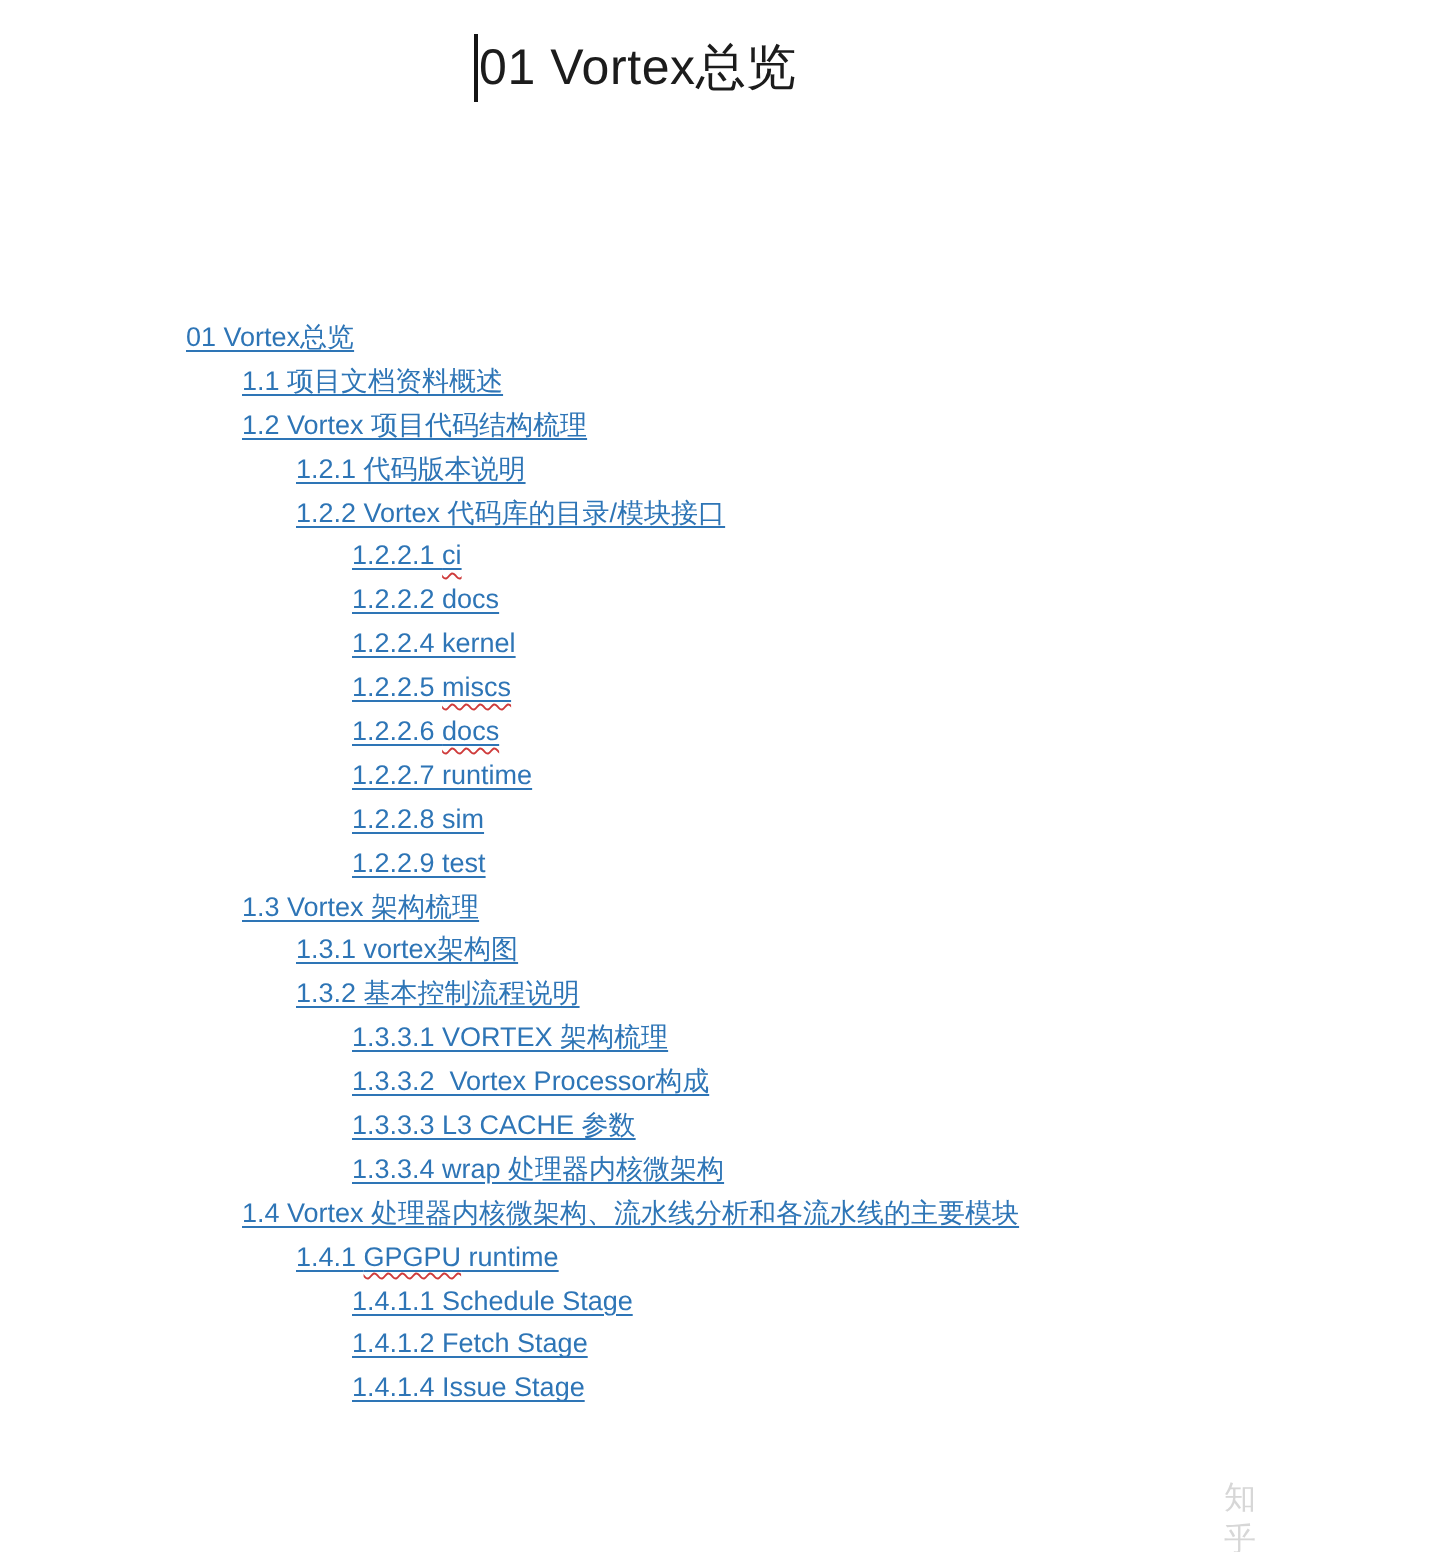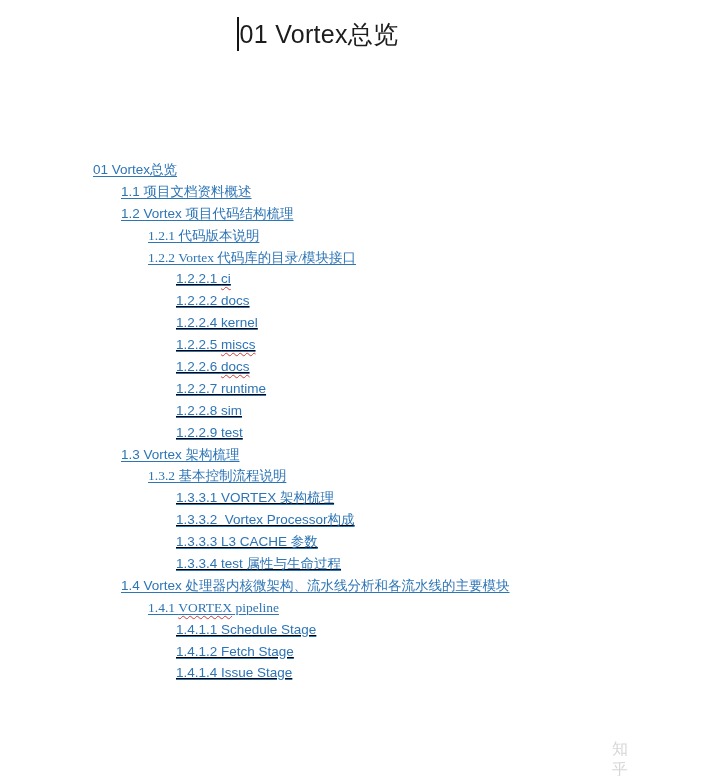--- a/index.html
+++ b/index.html
@@ -46,22 +46,22 @@
     left: 93px;
     top: 158px;
   }
   .toc-row {
     height: 21.9px;
     line-height: 21.9px;
     white-space: pre;
   }
   .toc-row.lvl1 { padding-left: 0; }
   .toc-row.lvl2 { padding-left: 28px; }
-  .toc-row.lvl3 { padding-left: 55px; font-family: Liberation Serif, serif; }
-  .toc-row.lvl4 { padding-left: 83px; text-decoration: underline; }
+  .toc-row.lvl3 { padding-left: 55px; }
+  .toc-row.lvl4 { padding-left: 83px; }
   .toc a {
     color: var(--link_blue, #2e75b6);
     font-size: 13.5px;
     text-decoration: underline;
     text-decoration-thickness: 1px;
     text-underline-offset: 2px;
     white-space: pre;
     cursor: pointer;
   }
   .mis {
@@ -98,27 +98,28 @@
       <div class="toc-row lvl3"><a href="#"><span>1.2.2 Vortex 代码库的目录/模块接口</span></a></div>
       <div class="toc-row lvl4"><a href="#"><span>1.2.2.1 </span><span class="mis">ci</span></a></div>
       <div class="toc-row lvl4"><a href="#"><span>1.2.2.2 docs</span></a></div>
       <div class="toc-row lvl4"><a href="#"><span>1.2.2.4 kernel</span></a></div>
       <div class="toc-row lvl4"><a href="#"><span>1.2.2.5 </span><span class="mis">miscs</span></a></div>
       <div class="toc-row lvl4"><a href="#"><span>1.2.2.6 </span><span class="mis">docs</span></a></div>
       <div class="toc-row lvl4"><a href="#"><span>1.2.2.7 runtime</span></a></div>
       <div class="toc-row lvl4"><a href="#"><span>1.2.2.8 sim</span></a></div>
       <div class="toc-row lvl4"><a href="#"><span>1.2.2.9 test</span></a></div>
       <div class="toc-row lvl2"><a href="#"><span>1.3 Vortex 架构梳理</span></a></div>
+      <div class="toc-row lvl3"><a href="#"><span>1.3.1 vortex架构图</span></a></div>
       <div class="toc-row lvl3"><a href="#"><span>1.3.2 基本控制流程说明</span></a></div>
       <div class="toc-row lvl4"><a href="#"><span>1.3.3.1 VORTEX 架构梳理</span></a></div>
       <div class="toc-row lvl4"><a href="#"><span>1.3.3.2  Vortex Processor构成</span></a></div>
       <div class="toc-row lvl4"><a href="#"><span>1.3.3.3 L3 CACHE 参数</span></a></div>
-      <div class="toc-row lvl4"><a href="#"><span>1.3.3.4 test 属性与生命过程</span></a></div>
+      <div class="toc-row lvl4"><a href="#"><span>1.3.3.4 wrap 处理器内核微架构</span></a></div>
       <div class="toc-row lvl2"><a href="#"><span>1.4 Vortex 处理器内核微架构、流水线分析和各流水线的主要模块</span></a></div>
-      <div class="toc-row lvl3"><a href="#"><span>1.4.1 </span><span class="mis">VORTEX</span><span> pipeline</span></a></div>
+      <div class="toc-row lvl3"><a href="#"><span>1.4.1 </span><span class="mis">GPGPU</span><span> runtime</span></a></div>
       <div class="toc-row lvl4"><a href="#"><span>1.4.1.1 Schedule Stage</span></a></div>
       <div class="toc-row lvl4"><a href="#"><span>1.4.1.2 Fetch Stage</span></a></div>
       <div class="toc-row lvl4"><a href="#"><span>1.4.1.4 Issue Stage</span></a></div>
     </nav>
 
   <div class="watermark">知乎用户</div>
 
 </div>
 
 </body></html>

